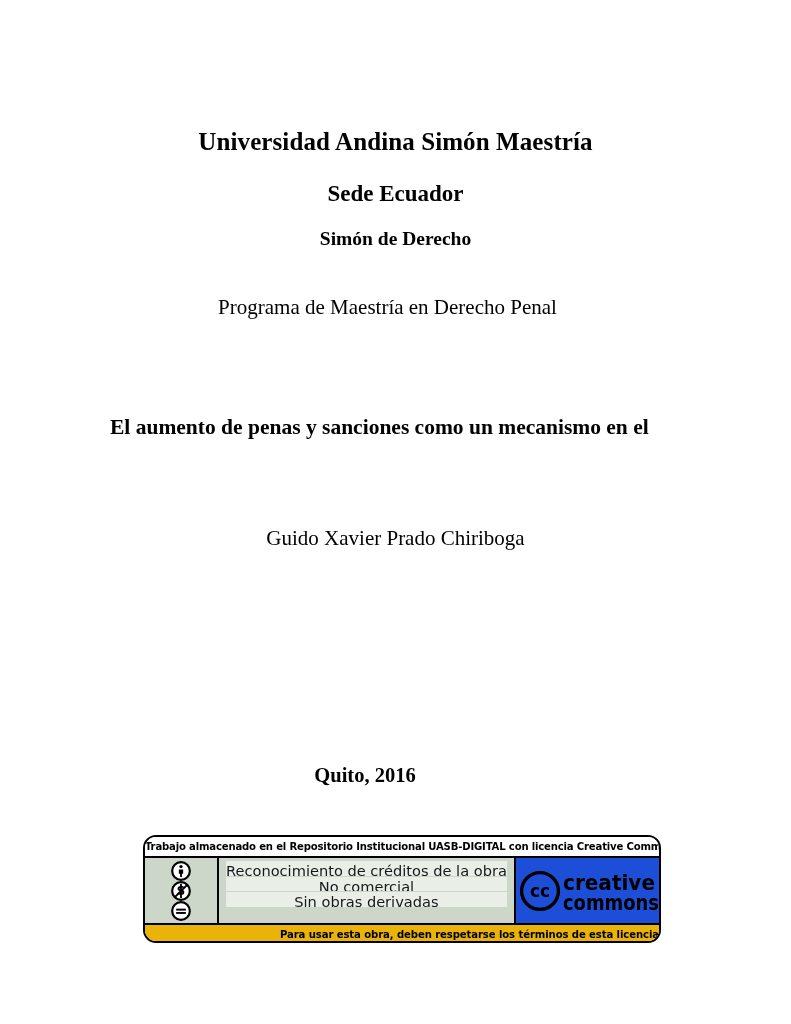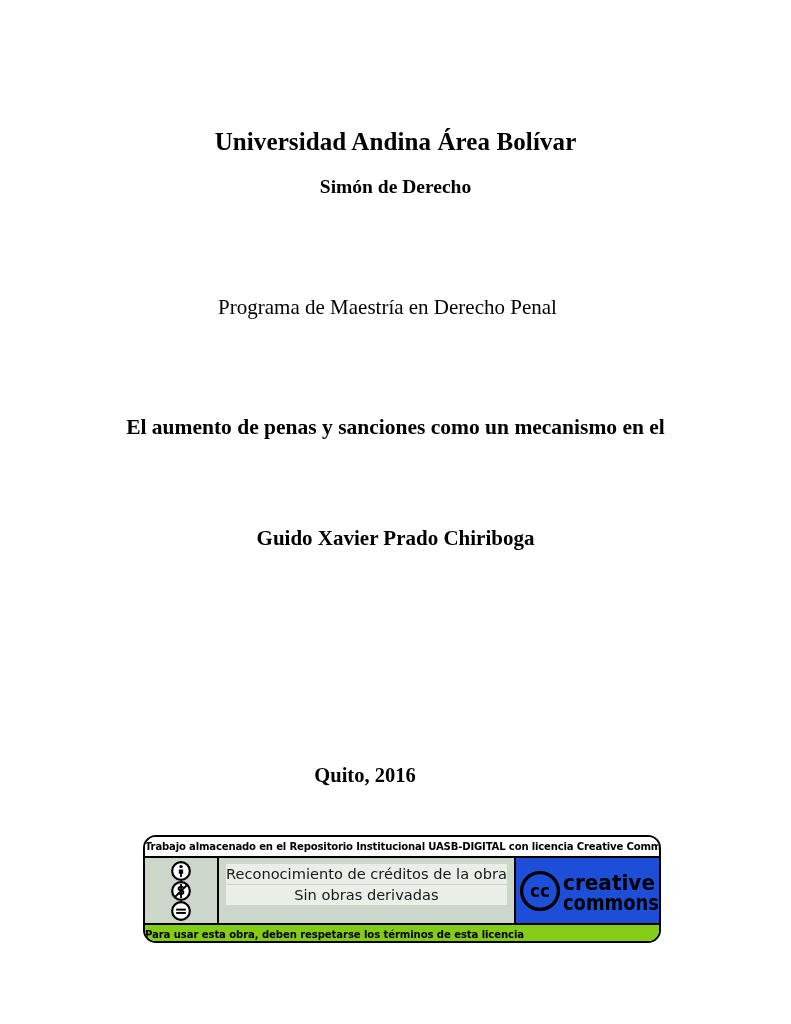--- a/index.html
+++ b/index.html
@@ -60,40 +60,40 @@
     font-weight: normal;
     line-height: 30px;
   }
 
   
   .thesis-title {
     position: absolute;
     left: 0;
     top: 412px;
     width: 791px;
-    text-align: center;
+    text-align: left;
     font-size: 21.5px;
     font-weight: bold;
     line-height: 31px;
     padding: 0 110px;
     box-sizing: border-box;
   }
   .thesis-title .t-line {
     display: block;
   }
 
   
   .author-line {
     position: absolute;
     left: 0;
     top: 523px;
     width: 791px;
     text-align: center;
     font-size: 21px;
-    font-weight: bold;
+    font-weight: normal;
     line-height: 30px;
   }
 
   
   .place-year {
     position: absolute;
     left: 0;
     top: 761px;
     width: 730px;
     text-align: center;
@@ -177,36 +177,37 @@
     flex: 0 0 147px;
     background: #1d4ed8;
     display: flex;
     align-items: center;
     justify-content: center;
   }
   .cc-logo svg { display: block; }
   .cc-footer {
     height: 19px;
     line-height: 19px;
-    text-align: left;
+    text-align: right;
     font-size: 10.1px;
     font-weight: bold;
     color: #000000;
-    background: #84cc16;
+    background: #eab308;
     white-space: nowrap;
     letter-spacing: -0.1px;
   }
 </style>
 </head>
 <body>
 
 <div class="page">
 
   <div class="heading-block">
-    <div class="line-university">Universidad Andina Área Bolívar</div>
+    <div class="line-university">Universidad Andina Simón Maestría</div>
+    <div class="line-campus">Sede Ecuador</div>
     <div class="line-area">Simón de Derecho</div>
   </div>
 
   <div class="program-line">Programa de Maestría en Derecho Penal</div>
 
   <div class="thesis-title">
     <span class="t-line">El aumento de penas y sanciones como un mecanismo en el</span>
   </div>
 
   <div class="author-line">Guido Xavier Prado Chiriboga</div>
@@ -239,20 +240,21 @@
           <svg viewBox="0 0 24 24" width="20" height="20" aria-hidden="true">
             <circle cx="12" cy="12" r="10.6" fill="#ffffff" stroke="#000000" stroke-width="2.6"></circle>
             <rect x="6.2" y="9.2" width="11.6" height="2.3" fill="#000000"></rect>
             <rect x="6.2" y="13.2" width="11.6" height="2.3" fill="#000000"></rect>
           </svg>
         </span>
       </div>
 
       <div class="cc-terms">
         <div class="cc-term">Reconocimiento de créditos de la obra</div>
+        <div class="cc-term">No comercial</div>
         <div class="cc-term">Sin obras derivadas</div>
       </div>
 
       <div class="cc-logo">
         <svg width="140" height="46" viewBox="0 0 140 46" aria-hidden="true">
           <g>
             <circle cx="21" cy="23" r="18.4" fill="none" stroke="#000000" stroke-width="3.4"></circle>
             <text x="21" y="29.4" text-anchor="middle" font-family="DejaVu Sans, sans-serif" font-size="17" font-weight="bold" fill="#000000">cc</text>
           </g>
           <g>

